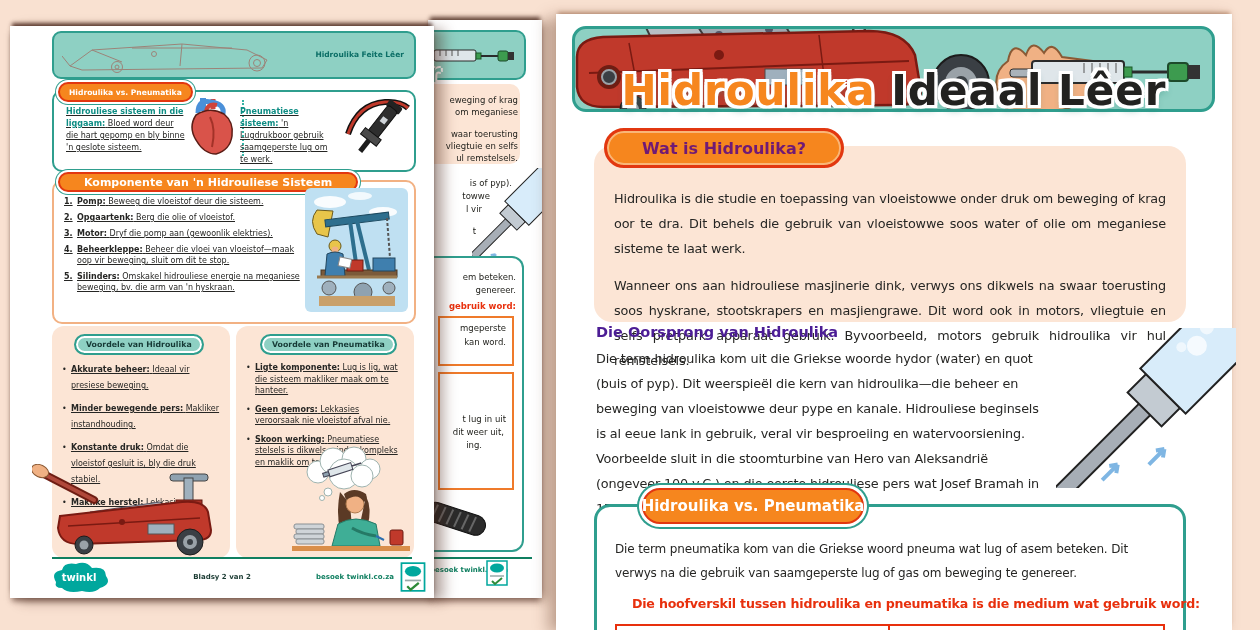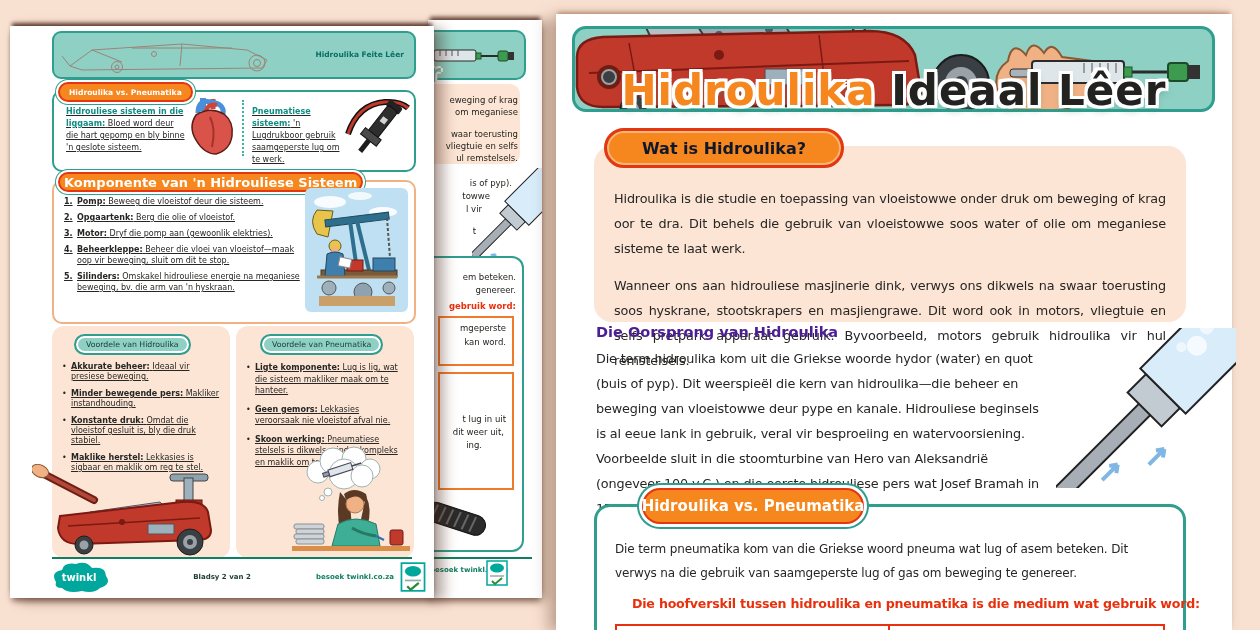--- a/index.html
+++ b/index.html
@@ -28,21 +28,21 @@
   .l-band-label{position:absolute;right:10px;top:17px;font-size:7.5px;font-weight:bold;color:#0b6e66;}
   .l-box-teal{position:absolute;left:42px;top:64px;width:360px;height:78px;background:#fff;
               border:2px solid #2f9e8e;border-radius:10px;}
   .l-box-comp{position:absolute;left:42px;top:154px;width:360px;height:140px;background:#fff;
               border:2px solid #f2b183;border-radius:10px;}
   .l-peach{position:absolute;top:300px;width:178px;height:232px;background:#fce5d5;border-radius:12px;}
   .pill-orange{position:absolute;display:flex;align-items:center;justify-content:center;
                background:#f6861e;color:#fff;font-weight:bold;border:2px solid #e23710;border-radius:999px;
                box-shadow:0 0 0 2px #fff,0 0 0 3px #2f9e8e;white-space:nowrap;}
   .pill-teal{position:absolute;display:flex;align-items:center;justify-content:center;
-             background:#8ed0c3;color:#15343­1;color:#163a36;font-weight:normal;border:2px solid #2f9e8e;border-radius:999px;
+             background:#8ed0c3;color:#15343­1;color:#163a36;font-weight:bold;border:2px solid #2f9e8e;border-radius:999px;
              box-shadow:inset 0 0 0 2px #fff;white-space:nowrap;}
   .small-txt{font-size:8px;line-height:12px;text-decoration:underline;}
   .lead-teal{color:#0e8d84;font-weight:bold;}
   .lead-b{font-weight:bold;}
   .l-dotline{position:absolute;left:232px;top:74px;height:56px;border-left:2px dotted #35b3a5;}
   .comp-item{display:flex;margin-bottom:5px;}
   .comp-item .n{width:13px;font-weight:bold;flex:none;}
   .bullet{position:relative;padding-left:9px;margin-bottom:7px;}
   .bullet::before{content:"•";position:absolute;left:0;top:0;}
   .l-foot-line{position:absolute;left:42px;right:22px;top:531px;height:2px;background:#0f7f60;}
@@ -51,21 +51,21 @@
   .page-right{left:556px;top:14px;width:676px;height:616px;
               box-shadow:0 -4px 4px -2px rgba(150,95,60,.55),-8px 3px 14px rgba(90,50,30,.35);}
   .r-band{position:absolute;left:16px;top:12px;width:637px;height:80px;background:#8ed0c3;
           border:3px solid #2f9e8e;border-radius:14px;overflow:hidden;}
   .r-title{position:absolute;left:0;top:52px;width:100%;text-align:center;font-size:42px;font-weight:bold;
            letter-spacing:1px;white-space:nowrap;
            text-shadow:-3px -3px 0 #fff,3px -3px 0 #fff,-3px 3px 0 #fff,3px 3px 0 #fff,0 -3px 0 #fff,0 3px 0 #fff,-3px 0 0 #fff,3px 0 0 #fff,0 5px 7px rgba(47,130,118,.45);}
   .r-title .w1{color:#f6861e;}
   .r-title .w2{color:#222220;}
   .r-badge-what{position:absolute;left:48px;top:114px;width:234px;height:34px;display:flex;align-items:center;justify-content:center;
-                background:#f6861e;border:3px solid #e23710;border-radius:999px;color:#0f172a;font-weight:bold;font-size:16px;
+                background:#f6861e;border:3px solid #e23710;border-radius:999px;color:#701a75;font-weight:bold;font-size:16px;
                 box-shadow:inset 0 0 0 2px rgba(255,255,255,.4);}
   .r-intro{position:absolute;left:38px;top:132px;width:592px;height:176px;background:#fce5d5;border-radius:18px;
            padding:40px 20px 12px;box-sizing:border-box;font-size:12.8px;line-height:25px;letter-spacing:-.15px;text-align:justify;}
   .r-intro p{margin:0 0 12px;}
   .r-origin-h{position:absolute;left:40px;top:310px;font-size:14.5px;font-weight:bold;color:#4c1d95;}
   .r-origin{position:absolute;left:40px;top:332px;width:602px;font-size:12.8px;line-height:25px;letter-spacing:-.15px;}
   .r-origin .spacer{float:right;width:158px;height:140px;}
   .r-vsbox{position:absolute;left:38px;top:490px;width:592px;height:160px;background:#fff;
            border:3px solid #2f9e8e;border-radius:16px;box-sizing:border-box;padding:30px 18px 0;}
   .r-vsbadge{left:86px;top:474px;width:218px;height:32px;font-size:15px;}
@@ -172,38 +172,38 @@
     </div>
     <svg class="abs" style="left:176px;top:69px" width="50" height="64" viewBox="0 0 50 64">
       <path d="M17,16 V3" stroke="#4a90d9" stroke-width="6"></path>
       <path d="M27,14 V4" stroke="#d0443a" stroke-width="5"></path>
       <path d="M12,18 Q12,4 25,7 Q39,9 37,19" fill="none" stroke="#4a90d9" stroke-width="5"></path>
       <path d="M20,16 Q22,8 31,10" fill="none" stroke="#d0443a" stroke-width="4"></path>
       <path d="M10,20 Q2,32 10,45 Q18,59 30,59 Q44,55 46,41 Q48,27 38,19 Q24,11 10,20 Z" fill="#d9534a" stroke="#5a1d16" stroke-width="1.5"></path>
       <path d="M24,22 Q30,34 26,52" fill="none" stroke="#a33228" stroke-width="2"></path>
     </svg>
     <div class="l-dotline"></div>
-    <div class="abs small-txt" style="left:242px;top:80px;width:88px">
+    <div class="abs small-txt" style="left:230px;top:80px;width:88px">
       <span class="lead-teal">Pneumatiese sisteem:</span>
       <span>'n Lugdrukboor gebruik saamgeperste lug om te werk.</span>
     </div>
     <svg class="abs" style="left:330px;top:68px" width="70" height="64" viewBox="0 0 70 64">
       <path d="M8,40 Q18,10 45,8 Q60,7 68,14" fill="none" stroke="#111" stroke-width="6"></path>
       <path d="M8,40 Q18,10 45,8 Q60,7 68,14" fill="none" stroke="#c0392b" stroke-width="3"></path>
       <g transform="rotate(38 35 36)">
         <rect x="28" y="2" width="16" height="8" rx="2" fill="#222"></rect>
         <rect x="30" y="8" width="12" height="34" rx="3" fill="#2e2e2e" stroke="#111"></rect>
         <rect x="33" y="20" width="6" height="6" fill="#cfd4d8"></rect>
         <rect x="26" y="40" width="20" height="8" fill="#4a4a4a" stroke="#111"></rect>
         <rect x="34" y="48" width="5" height="14" fill="#1c1c1c"></rect>
       </g>
     </svg>
 
     <div class="l-box-comp"></div>
-    <div class="pill-orange" style="left:48px;top:146px;height:16px;padding:0 4px;font-size:13px">Komponente van 'n Hidrouliese Sisteem</div>
+    <div class="pill-orange" style="left:48px;top:146px;height:16px;padding:0 24px;font-size:11px">Komponente van 'n Hidrouliese Sisteem</div>
     <div class="abs small-txt" style="left:54px;top:170px;width:238px;line-height:11px">
       <div class="comp-item">
           <span class="n">1.</span>
           <span><span class="lead-b">Pomp:</span> <span>Beweeg die vloeistof deur die sisteem.</span></span>
         </div>
       <div class="comp-item">
           <span class="n">2.</span>
           <span><span class="lead-b">Opgaartenk:</span> <span>Berg die olie of vloeistof.</span></span>
         </div>
       <div class="comp-item">
@@ -240,21 +240,21 @@
       <circle cx="24" cy="100" r="7" fill="#9fb0bd" stroke="#555"></circle>
       <circle cx="58" cy="104" r="9" fill="#8fa2b0" stroke="#555"></circle>
       <circle cx="84" cy="100" r="6" fill="#9fb0bd" stroke="#555"></circle>
       <rect x="14" y="108" width="76" height="10" fill="#c9a06a"></rect>
     </svg>
 
     <div class="l-peach" style="left:42px"></div>
     <div class="l-peach" style="left:226px"></div>
     <div class="pill-teal" style="left:64px;top:308px;height:17px;padding:0 10px;font-size:7.8px">Voordele van Hidroulika</div>
     <div class="pill-teal" style="left:250px;top:308px;height:17px;padding:0 10px;font-size:7.8px">Voordele van Pneumatika</div>
-    <div class="abs small-txt" style="left:52px;top:336px;width:158px;line-height:10px">
+    <div class="abs small-txt" style="left:52px;top:336px;width:158px;line-height:16px">
       <div class="bullet"><span class="lead-b">Akkurate beheer:</span> <span>Ideaal vir presiese beweging.</span></div>
       <div class="bullet"><span class="lead-b">Minder bewegende pers:</span> <span>Makliker instandhouding.</span></div>
       <div class="bullet"><span class="lead-b">Konstante druk:</span> <span>Omdat die vloeistof gesluit is, bly die druk stabiel.</span></div>
       <div class="bullet"><span class="lead-b">Maklike herstel:</span> <span>Lekkasies is sigbaar en maklik om reg te stel.</span></div>
     </div>
     <div class="abs small-txt" style="left:236px;top:336px;width:158px;line-height:11.5px">
       <div class="bullet"><span class="lead-b">Ligte komponente:</span> <span>Lug is lig, wat die sisteem makliker maak om te hanteer.</span></div>
       <div class="bullet"><span class="lead-b">Geen gemors:</span> <span>Lekkasies veroorsaak nie vloeistof afval nie.</span></div>
       <div class="bullet"><span class="lead-b">Skoon werking:</span> <span>Pneumatiese stelsels is dikwels minder kompleks en maklik om te onderhou.</span></div>
     </div>

